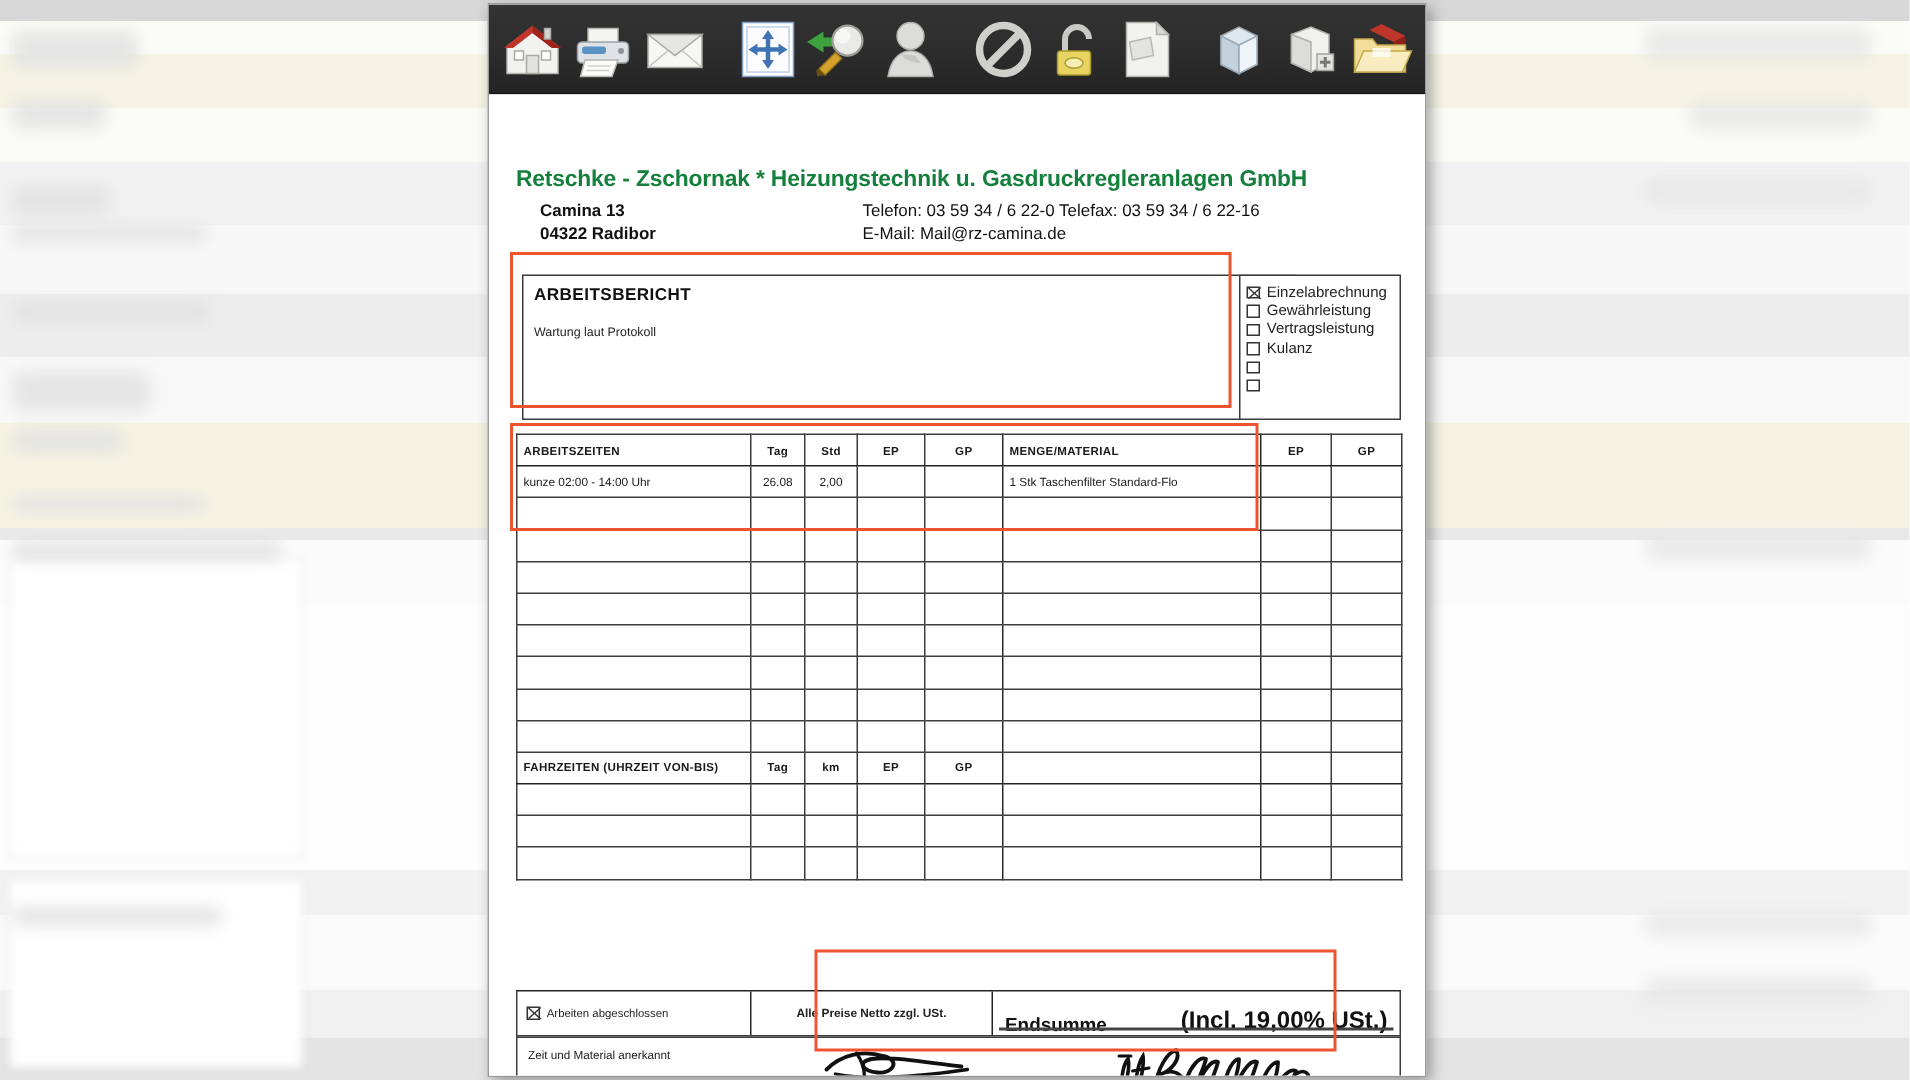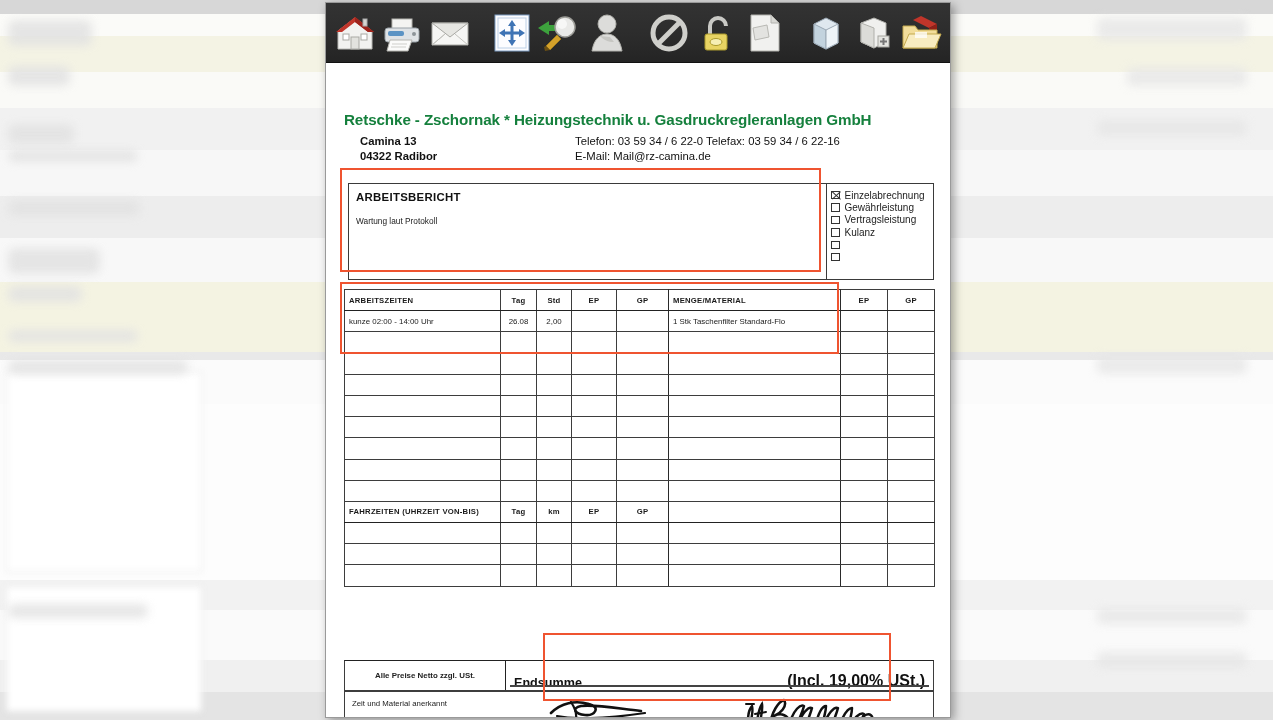--- a/index.html
+++ b/index.html
@@ -575,20 +575,24 @@
               <td class="c"></td>
               <td class="c thickright"></td>
               <td class="thickright"></td>
               <td class="c"></td>
               <td class="c"></td>
             </tr>
           </tbody>
       </table>
 
       <div id="summary">
+        <div id="sum-a">
+          <span class="chk on"></span>
+          <span class="opt-label">Arbeiten abgeschlossen</span>
+        </div>
         <div id="sum-b">Alle Preise Netto zzgl.  USt.</div>
         <div id="sum-c">
           <span class="endsumme">Endsumme</span>
           <span class="ust">(Incl. 19,00% USt.)</span>
         </div>
       </div>
 
       <div id="sigblock">
 
         <div class="sigcol" id="sig-left">

